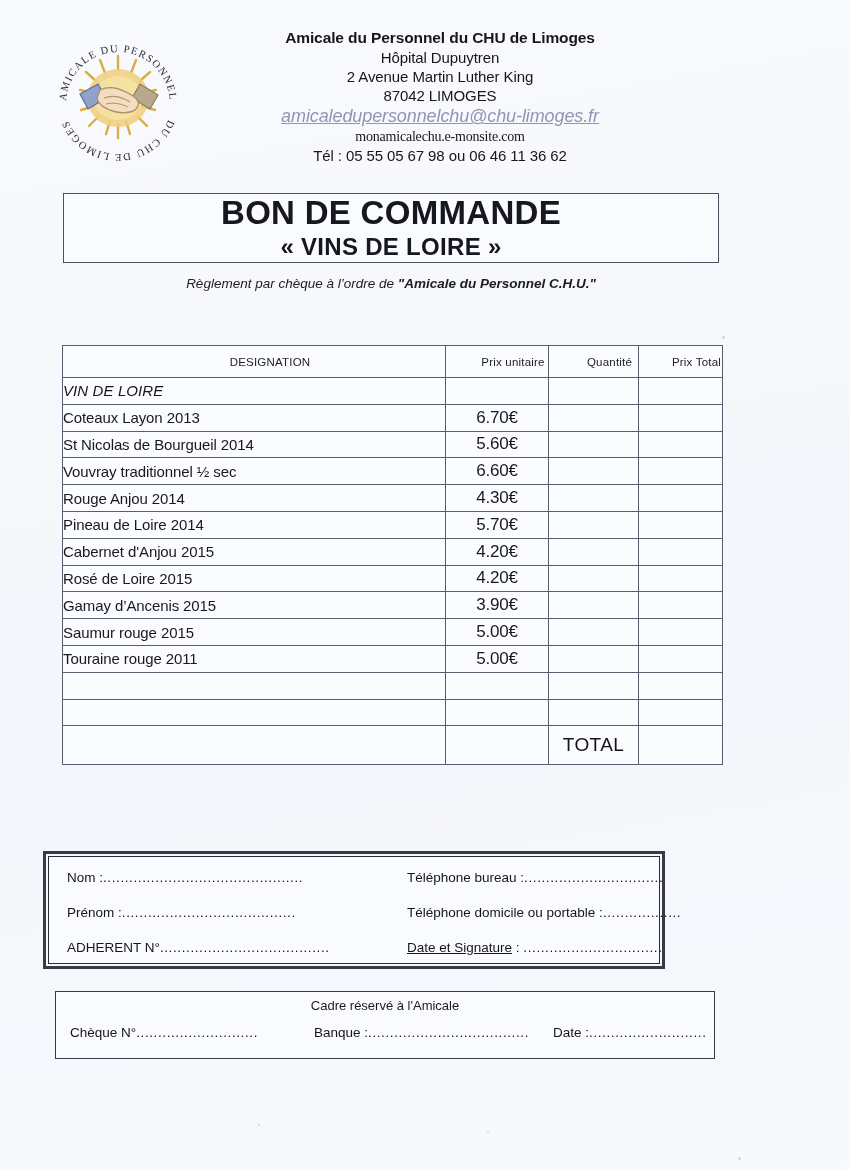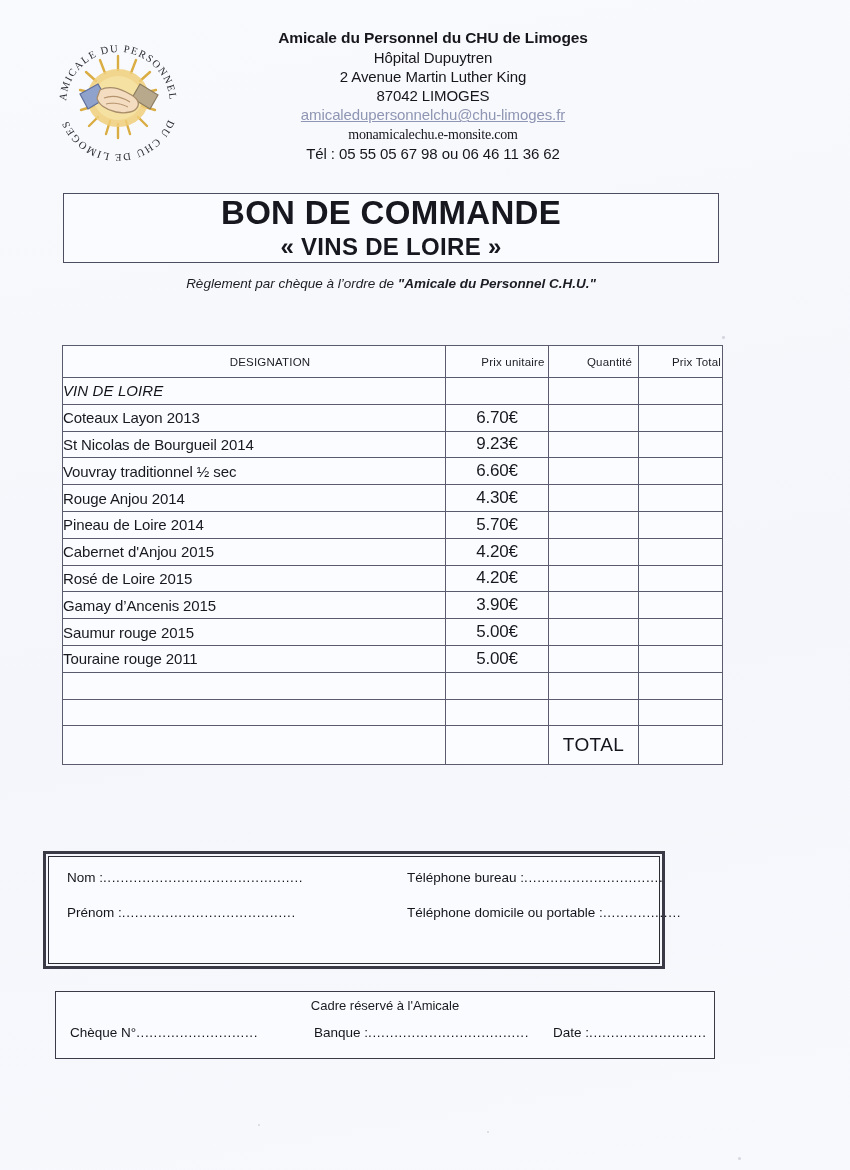--- a/index.html
+++ b/index.html
@@ -30,42 +30,43 @@
     height: 165px;
   }
   .logo {
     position: absolute;
     left: 42px; top: 10px;
     width: 152px; height: 152px;
   }
   .logo svg { display: block; }
   .org-block {
     position: absolute;
-    left: 198px; top: 16px;
+    left: 205px; top: 16px;
     width: 470px;
     text-align: center;
     line-height: 1.28;
   }
   .org-name {
     font-size: 15.5px;
     font-weight: bold;
     letter-spacing: -0.1px;
     color: #16161c;
   }
   .org-line {
     font-size: 15px;
     color: #16161c;
     letter-spacing: -0.1px;
   }
   .org-email {
-    font-size: 15px;
+    font-size: 18px;
     color: #8f96b4;
     text-decoration: underline;
     letter-spacing: -0.1px;
     display: inline-block;
+    font-style: italic;
   }
   .org-site {
     font-size: 14px;
     color: #16161c;
     letter-spacing: -0.2px;
     font-family: Liberation Serif, serif;
   }
   .org-tel {
     font-size: 15px;
     color: #16161c;
@@ -321,21 +322,21 @@
         <td></td>
       </tr>
     <tr>
           <td class="cell-desig">Coteaux Layon 2013</td>
           <td class="cell-price">6.70€</td>
           <td></td>
           <td></td>
         </tr>
         <tr>
           <td class="cell-desig">St Nicolas de Bourgueil  2014</td>
-          <td class="cell-price">9.23€</td>
+          <td class="cell-price">5.60€</td>
           <td></td>
           <td></td>
         </tr>
         <tr>
           <td class="cell-desig">Vouvray traditionnel ½ sec</td>
           <td class="cell-price">6.60€</td>
           <td></td>
           <td></td>
         </tr>
         <tr>
@@ -408,20 +409,24 @@
     <div class="cust-row r1">
       <span class="cust-left"><span>Nom :</span><span class="dots">..............................................</span></span>
       <span class="cust-right"><span>Téléphone bureau :</span><span class="dots">................................</span></span>
     </div>
 
     <div class="cust-row r2">
       <span class="cust-left"><span>Prénom :</span><span class="dots">........................................</span></span>
       <span class="cust-right"><span>Téléphone domicile ou portable :</span><span class="dots">..................</span></span>
     </div>
 
+    <div class="cust-row r3">
+      <span class="cust-left"><span>ADHERENT N°</span><span class="dots">.......................................</span></span>
+      <span class="cust-right"><span class="u">Date et Signature</span><span> : </span><span class="dots">................................</span></span>
+    </div>
   </div>
 
   <div class="amicale-box">
     <div class="amicale-title">Cadre réservé à l'Amicale</div>
     <div class="amicale-row">
       <span class="am-cheque"><span>Chèque N°</span><span class="dots">............................</span></span>
       <span class="am-banque"><span>Banque :</span><span class="dots">.....................................</span></span>
       <span class="am-date"><span>Date :</span><span class="dots">...........................</span></span>
     </div>
   </div>

